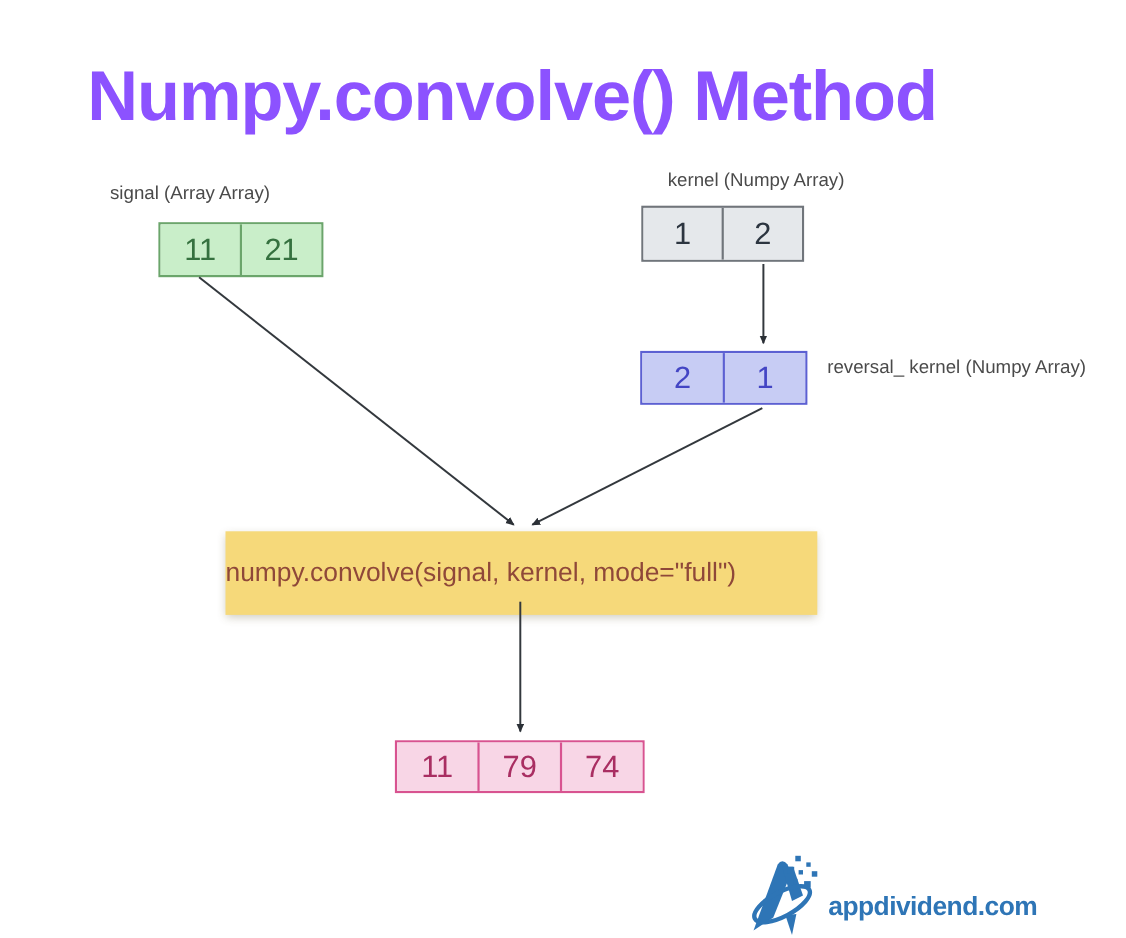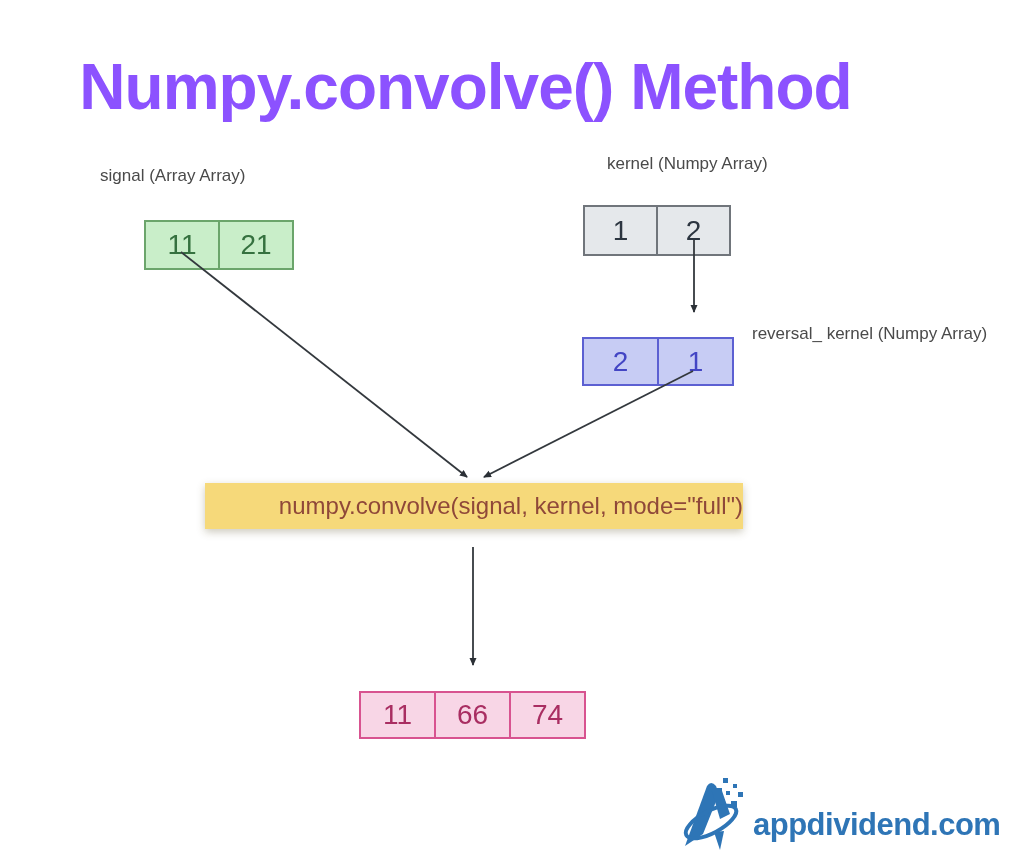--- a/index.html
+++ b/index.html
@@ -9,21 +9,21 @@
   }
   .title{
     position:absolute;left:0;top:50px;width:931px;text-align:center;
     font-size:64px;font-weight:800;letter-spacing:-1px;
     color:var(--c-title,#8c52ff);
   }
   .arr-label{
     position:absolute;font-size:17px;color:var(--c-label-text,#4a4a4a);
     white-space:nowrap;
   }
-  .np-array{position:absolute;display:flex;margin-top:18px;}
+  .np-array{position:absolute;display:flex;}
   .cell{
     display:flex;align-items:center;justify-content:center;
     font-size:28px;line-height:1;
   }
   
   .signal-array{left:144px;top:202px;border:2px solid var(--c-signal-border,#6ba56b);}
   .signal-array .cell{
     width:72px;height:46px;background:var(--c-signal-fill,#c9eec9);
     color:var(--c-signal-text,#35713f);
   }
@@ -44,33 +44,33 @@
   .reversal-array .cell + .cell{border-left:2px solid var(--c-reversal-border,#5c60d2);}
   
   .result-array{left:359px;top:673px;border:2px solid var(--c-result-border,#d85390);}
   .result-array .cell{
     width:73px;height:44px;background:var(--c-result-fill,#f8d6e6);
     color:var(--c-result-text,#a92e62);
   }
   .result-array .cell + .cell{border-left:2px solid var(--c-result-border,#d85390);}
 
   .fn-box{
-    position:absolute;left:205px;top:483px;width:538px;height:46px;
+    position:absolute;left:205px;top:483px;width:538px;height:76px;
     background:var(--c-function-fill,#f6d97a);
-    display:flex;align-items:center;justify-content:flex-end;
+    display:flex;align-items:center;justify-content:flex-start;
     box-shadow:0 3px 8px rgba(90,80,40,0.30);
   }
   .fn-box .code{
     font-size:24px;color:var(--c-function-text,#8f4839);white-space:nowrap;
   }
   #arrow-layer{position:absolute;left:0;top:0;width:1024px;height:853px;pointer-events:none;}
 
   .brand{position:absolute;left:681px;top:776px;display:flex;align-items:center;}
   .brand-text{
-    margin-left:6px;font-size:31px;font-weight:700;
+    margin-left:6px;font-size:24px;font-weight:700;
     color:var(--c-brand-blue,#2e75b6);letter-spacing:-0.5px;padding-top:22px;
   }
 </style>
 </head>
 <body>
 
 <div id="canvas">
 
   <div class="title">Numpy.convolve() Method</div>
 
@@ -91,21 +91,21 @@
     <div class="cell">1</div>
   </div>
   <div class="arr-label" style="left:752px;top:324px;">reversal_ kernel (Numpy Array)</div>
 
   <div class="fn-box">
     <span class="code">numpy.convolve(signal, kernel, mode="full")</span>
   </div>
 
   <div class="np-array result-array">
     <div class="cell">11</div>
-    <div class="cell">66</div>
+    <div class="cell">79</div>
     <div class="cell">74</div>
   </div>
 
   <svg id="arrow-layer" viewBox="0 0 1024 853">
     <defs>
       <marker id="ah" markerWidth="9" markerHeight="8" refX="7" refY="3.5" orient="auto" markerUnits="userSpaceOnUse">
         <path d="M0,0 L8,3.5 L0,7 Z" fill="#2b3036"></path>
       </marker>
     </defs>
     <line x1="181" y1="252" x2="467" y2="477" stroke="#33383d" stroke-width="1.8" marker-end="url(#ah)"></line>

